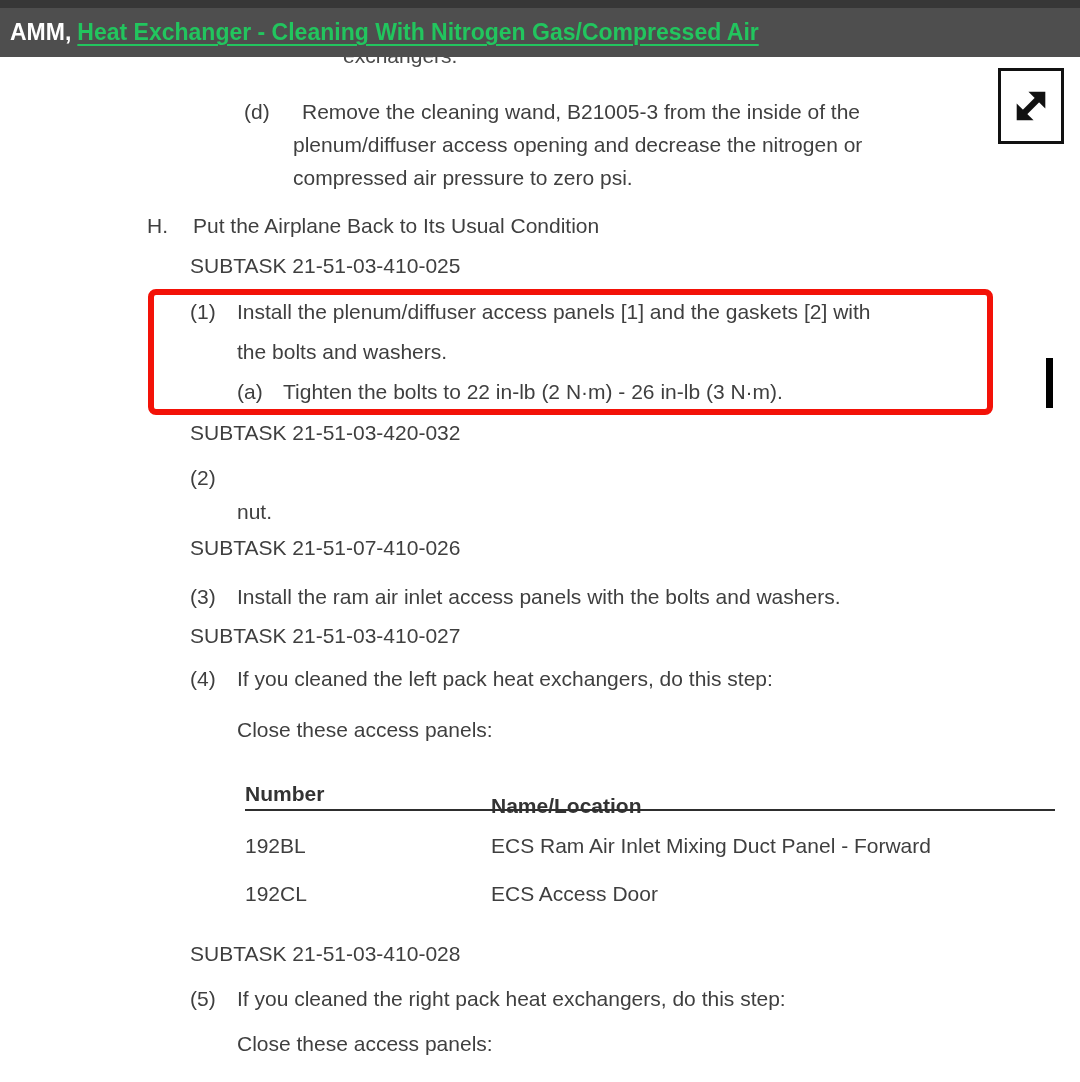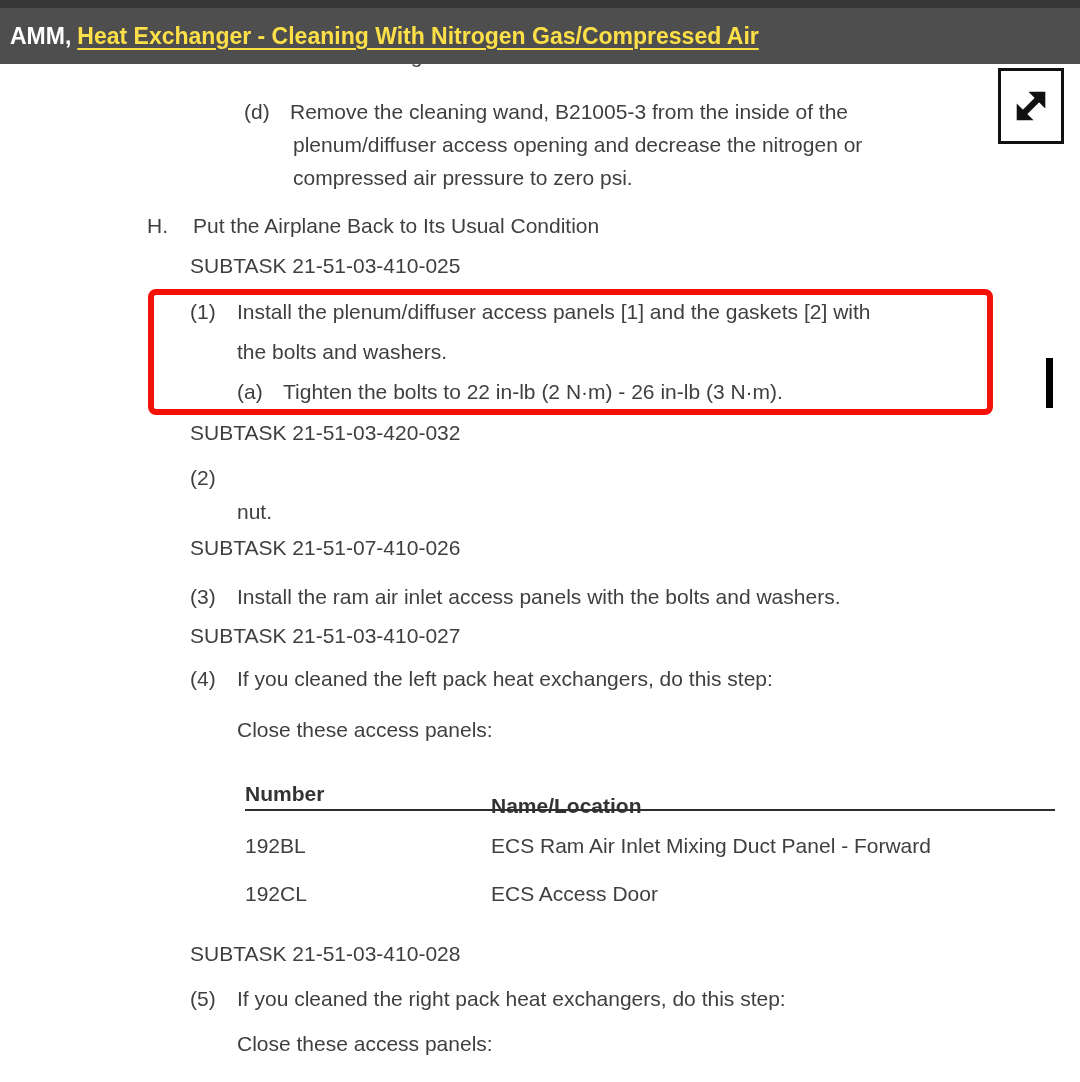--- a/index.html
+++ b/index.html
@@ -10,33 +10,33 @@
     overflow: hidden;
   }
   .page {
     position: relative;
     width: 1080px; height: 1082px;
     background: #ffffff;
   }
   
   .header {
     position: absolute; left: 0; top: 0;
-    width: 1080px; height: 64px;
+    width: 1080px; height: 57px;
     background: #4e4e4e;
     border-top: 8px solid #373737;
     box-sizing: border-box;
     z-index: 10;
     display: flex; align-items: center;
     padding-left: 10px;
     color: #ffffff;
     font-size: 23px; font-weight: bold;
     white-space: nowrap;
   }
   .header a.doc-link {
-    color: #fde047;
+    color: #22c55e;
     text-decoration: underline;
     text-underline-offset: 4px;
     text-decoration-thickness: 2px;
     margin-left: 6px;
     cursor: pointer;
   }
   
   .clipped-line {
     position: absolute; left: 343px; top: 42px;
     font-size: 21px; line-height: 28px;
@@ -110,21 +110,21 @@
     <span style="display:flex;">
       <svg width="44" height="48" viewBox="0 0 24 24" aria-hidden="true">
         <path d="M7.5 16.5 L16.5 7.5" stroke="#111111" stroke-width="3.4" fill="none"></path>
         <polygon points="19.8,4.2 10.6,4.2 19.8,13.4" fill="#111111"></polygon>
         <polygon points="4.2,19.8 13.4,19.8 4.2,10.6" fill="#111111"></polygon>
       </svg>
     </span>
   </div>
 
   <span class="t" style="left:244px; top:99px;">(d)</span>
-  <span class="t" style="left:290px; top:99px;">Remove the cleaning wand, B21005-3 from the inside of the</span>
+  <span class="t" style="left:302px; top:99px;">Remove the cleaning wand, B21005-3 from the inside of the</span>
   <span class="t" style="left:293px; top:132px;">plenum/diffuser access opening and decrease the nitrogen or</span>
   <span class="t" style="left:293px; top:165px;">compressed air pressure to zero psi.</span>
 
   <span class="t" style="left:147px; top:213px;">H.</span>
   <span class="t" style="left:193px; top:213px;">Put the Airplane Back to Its Usual Condition</span>
 
   <span class="t" style="left:190px; top:253px;">SUBTASK 21-51-03-410-025</span>
 
   <div class="red-box"></div>
 

